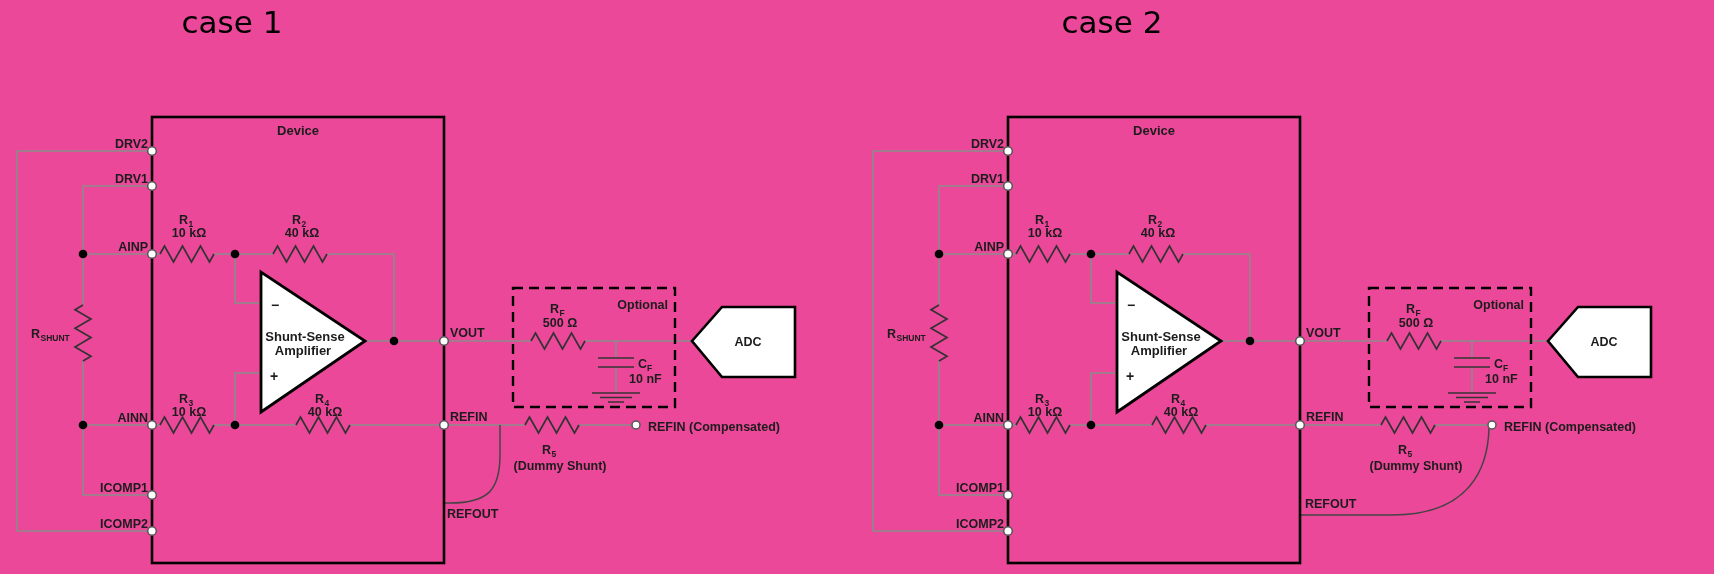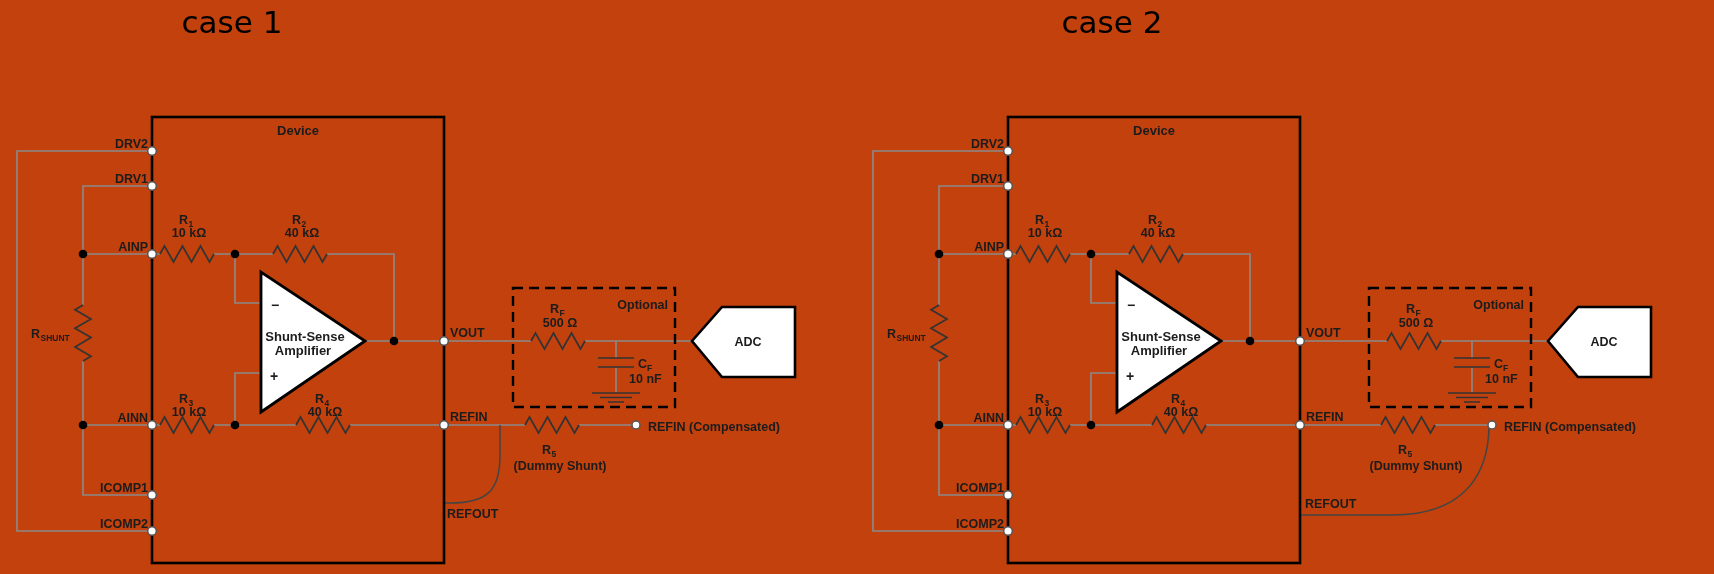--- a/index.html
+++ b/index.html
@@ -1,16 +1,16 @@
 <!DOCTYPE html>
 <html><head>
 <meta charset="utf-8">
 <style>
   html,body{margin:0;padding:0;background:#ffffff;}
-  #stage{position:relative;width:1714px;height:574px;background:#c2410c;overflow:hidden;}
+  #stage{position:relative;width:1714px;height:574px;background:#ec4899;overflow:hidden;}
   svg{position:absolute;left:0;top:0;}
   .t{font-family:"Liberation Sans",sans-serif;fill:#1c1c1c;}
   .title{font-family:"DejaVu Sans",sans-serif;font-size:31px;font-weight:400;fill:#000;}
   .devlbl{font-size:13px;font-weight:bold;}
   .lbl{font-size:12.5px;font-weight:bold;}
   .val{font-size:12.5px;font-weight:bold;}
   .sub{font-size:8.5px;font-weight:bold;}
   .amp{font-size:13px;font-weight:bold;}
   .sign{font-size:14px;font-weight:bold;}
   .wire{stroke:#8a8a8a;stroke-width:1.6;fill:none;}

